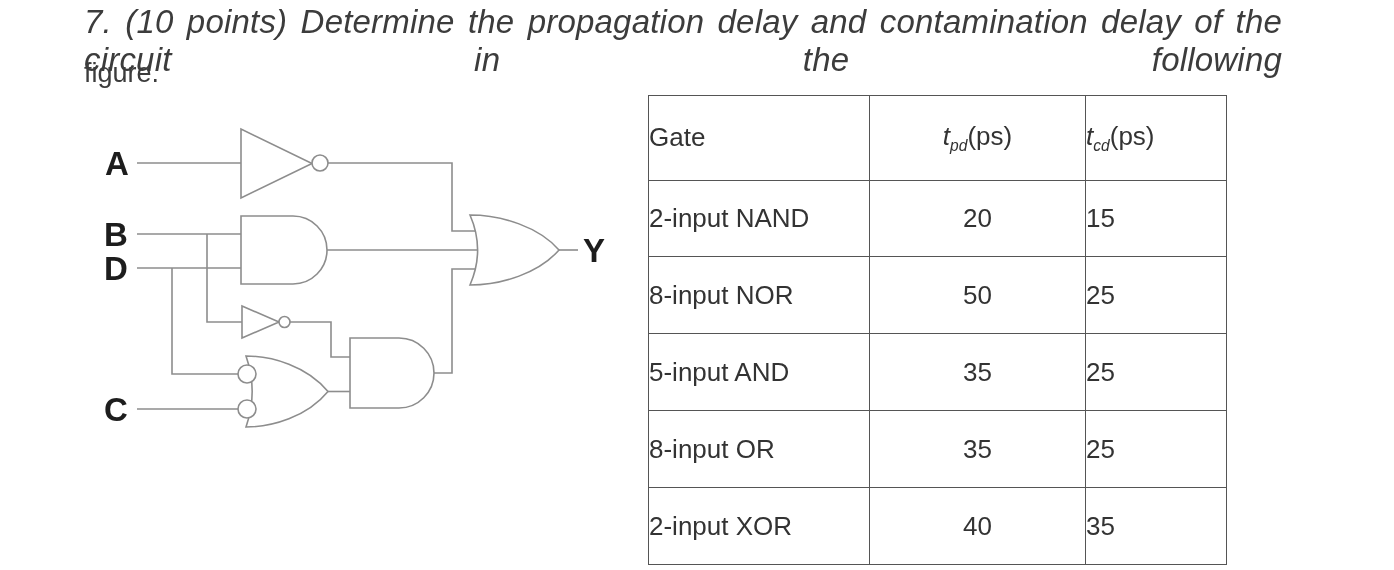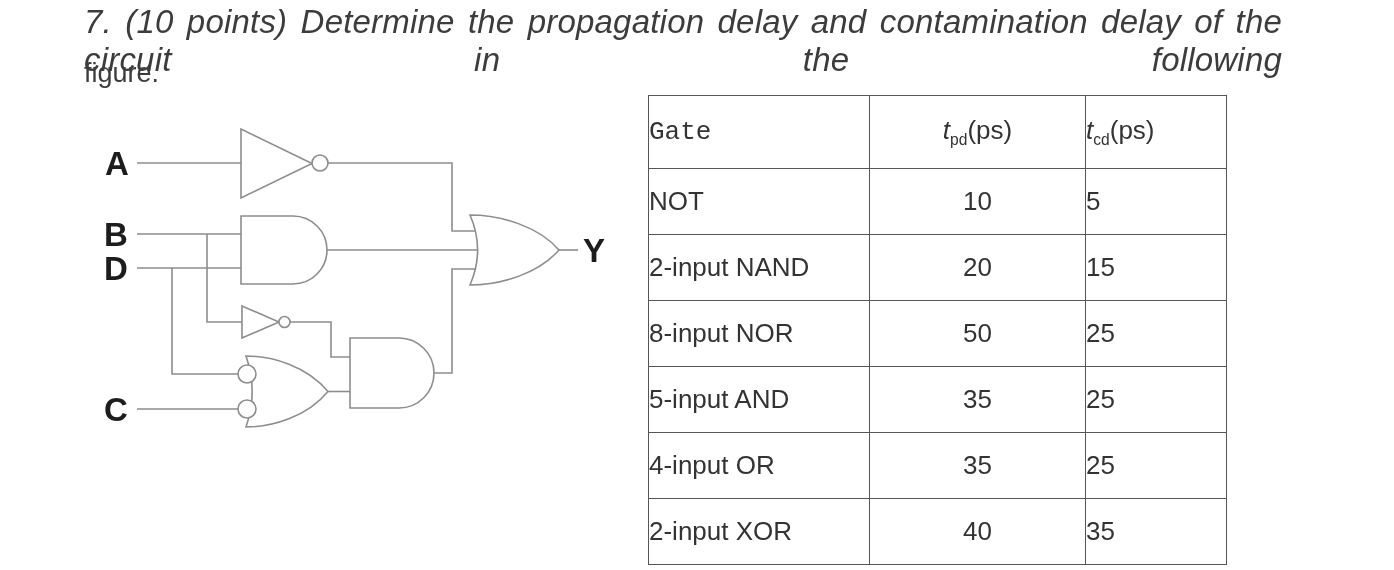--- a/index.html
+++ b/index.html
@@ -31,24 +31,24 @@
   table.delay{
     position:absolute;left:648px;top:95px;width:576px;height:470px;
     border-collapse:collapse;table-layout:fixed;
   }
   table.delay td,table.delay th{
     border:1.5px solid #555;color:#333;font-weight:normal;
     font-size:26px;vertical-align:middle;padding:0;
   }
   td.c-gate{width:220px;text-align:left;padding-left:13px;}
   td.c-num,th.c-num{width:215px;text-align:center;}
-  th.c-gate{width:220px;text-align:left;padding-left:13px;font-family:Liberation Mono, monospace;}
+  th.c-gate{width:220px;text-align:left;padding-left:13px;}
   td.c-num2,th.c-num2{width:140px;text-align:left;}
   th .sym{font-style:italic;}
-  th sub{font-size:0.60em;}
+  th sub{font-style:italic;font-size:0.60em;}
 </style>
 </head>
 <body>
 
 <div class="page">
 
   <div class="q-line1">7. (10 points) Determine the propagation delay and contamination delay of the circuit in the following</div>
   <div class="q-line2">figure.</div>
 
   <svg class="circuit" viewBox="0 0 650 470">
@@ -90,41 +90,36 @@
   </svg>
 
   <table class="delay">
     <tbody>
         <tr>
       <th class="c-gate">Gate</th>
       <th class="c-num"><span class="sym">t</span><sub>pd</sub><span>(ps)</span></th>
       <th class="c-num2"><span class="sym">t</span><sub>cd</sub><span>(ps)</span></th>
     </tr>
     <tr>
-      <td class="c-gate">NOT</td>
-      <td class="c-num">10</td>
-      <td class="c-num2">5</td>
-    </tr>
-    <tr>
       <td class="c-gate">2-input NAND</td>
       <td class="c-num">20</td>
       <td class="c-num2">15</td>
     </tr>
     <tr>
       <td class="c-gate">8-input NOR</td>
       <td class="c-num">50</td>
       <td class="c-num2">25</td>
     </tr>
     <tr>
       <td class="c-gate">5-input AND</td>
       <td class="c-num">35</td>
       <td class="c-num2">25</td>
     </tr>
     <tr>
-      <td class="c-gate">4-input OR</td>
+      <td class="c-gate">8-input OR</td>
       <td class="c-num">35</td>
       <td class="c-num2">25</td>
     </tr>
     <tr>
       <td class="c-gate">2-input XOR</td>
       <td class="c-num">40</td>
       <td class="c-num2">35</td>
     </tr>
   </tbody>
     </table>

